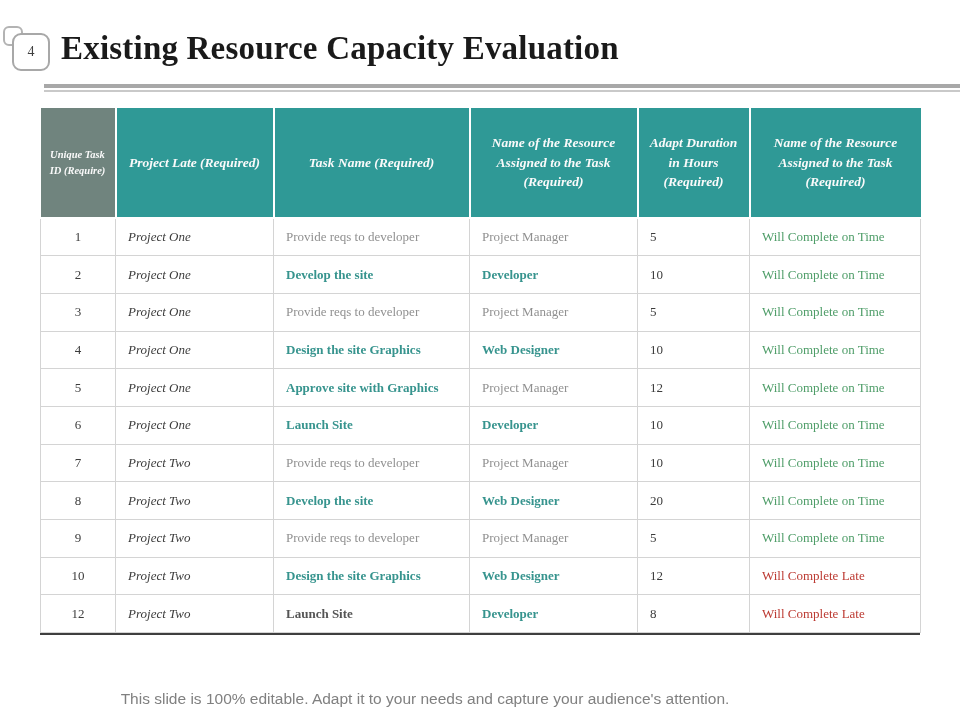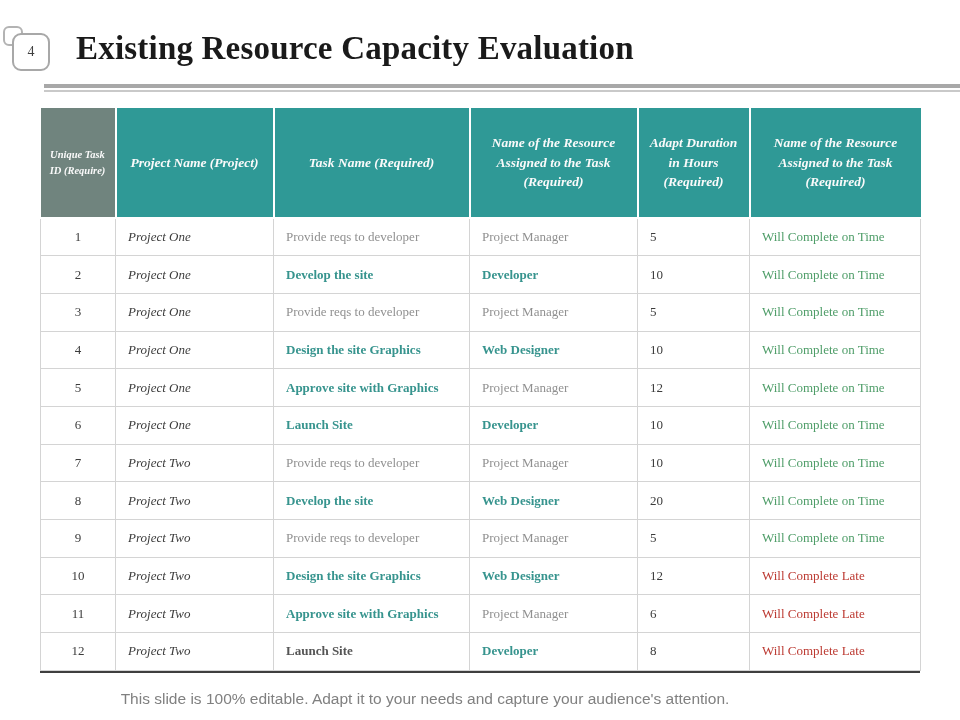--- a/index.html
+++ b/index.html
@@ -26,21 +26,21 @@
     position:absolute;left:3px;top:26px;width:20px;height:20px;
     border:2px solid #b3b3b3;border-radius:6px;background:#ffffff;
   }
   .badge-large{
     position:absolute;left:12px;top:33px;width:38px;height:38px;
     border:2px solid #a8a8a8;border-radius:9px;background:#ffffff;
     display:flex;align-items:center;justify-content:center;
     font-size:14px;color:#404040;
   }
   .slide-title{
-    position:absolute;left:76px;top:30px;width:860px;
+    position:absolute;left:61px;top:30px;width:860px;
     font-size:33px;color:#1a1a1a;letter-spacing:0.2px;
     white-space:nowrap;
   }
   .title-rule-1{position:absolute;left:44px;top:84px;width:916px;height:4px;background:#a8a8a8;}
   .title-rule-2{position:absolute;left:44px;top:90px;width:916px;height:2px;background:#c9c9c9;}
 
   
   .table-wrap{
     position:absolute;left:40px;top:108px;width:880px;
     border-bottom:2px solid #3f3f3f;
@@ -109,21 +109,21 @@
         <col style="width:75px">
           <col style="width:158px">
           <col style="width:196px">
         <col style="width:168px">
           <col style="width:112px">
           <col style="width:171px">
       </colgroup>
       <thead>
           <tr>
             <th class="th-id">Unique Task ID (Require)</th>
-            <th>Project Name (Project)</th>
+            <th>Project Late (Required)</th>
             <th>Task Name (Required)</th>
             <th>Name of the Resource Assigned to the Task (Required)</th>
             <th>Adapt Duration in Hours (Required)</th>
             <th>Name of the Resource Assigned to the Task (Required)</th>
           </tr>
         </thead>
       <tbody>
           <tr>
             <td class="cell-id">1</td>
             <td class="cell-project">Project One</td>
@@ -198,28 +198,20 @@
           </tr>
           <tr>
             <td class="cell-id">10</td>
             <td class="cell-project">Project Two</td>
             <td class="txt-accent">Design the site Graphics</td>
             <td class="txt-accent">Web Designer</td>
             <td class="cell-hours">12</td>
             <td class="status-late">Will Complete Late</td>
           </tr>
           <tr>
-            <td class="cell-id">11</td>
-            <td class="cell-project">Project Two</td>
-            <td class="txt-accent">Approve site with Graphics</td>
-            <td class="txt-muted">Project Manager</td>
-            <td class="cell-hours">6</td>
-            <td class="status-late">Will Complete Late</td>
-          </tr>
-          <tr>
             <td class="cell-id">12</td>
             <td class="cell-project">Project Two</td>
             <td class="txt-dark">Launch Site</td>
             <td class="txt-accent">Developer</td>
             <td class="cell-hours">8</td>
             <td class="status-late">Will Complete Late</td>
           </tr>
         </tbody>
     </table>
   </div>

